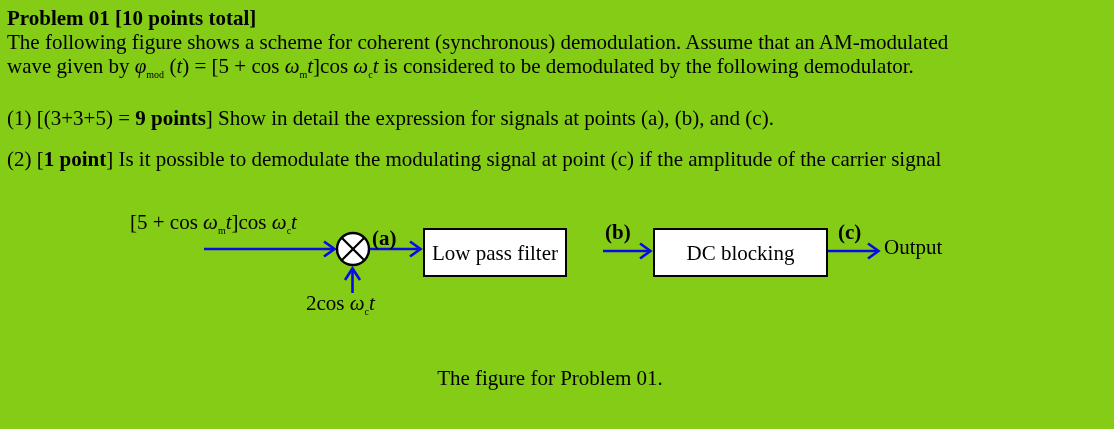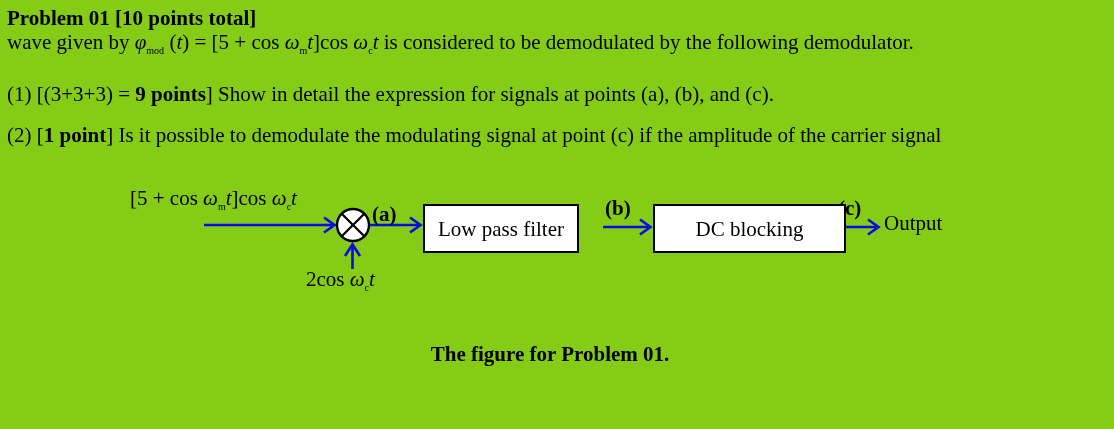--- a/index.html
+++ b/index.html
@@ -17,45 +17,46 @@
   .sb{font-size:10px;position:relative;top:5px;}
   
   .fig{position:relative;margin-top:37px;height:118px;text-decoration:underline;}
   .fig svg{position:absolute;left:0;top:0;overflow:visible;}
   .inlabel{position:absolute;left:130px;top:2px;white-space:nowrap;}
   .carrier{position:absolute;left:306px;top:83px;white-space:nowrap;}
   .box{
     position:absolute;top:20px;height:49px;border:2.2px solid #000;background:#fff;
     display:flex;align-items:center;justify-content:center;box-sizing:border-box;
   }
-  .box-lpf{left:423px;width:156px;}
-  .box-dc{left:653px;width:193px;}
+  .box-lpf{left:423px;width:144px;}
+  .box-dc{left:653px;width:175px;}
   .pt{position:absolute;font-weight:bold;}
   .pt-a{left:372px;top:18px;}
   .pt-b{left:605px;top:12px;}
   .pt-c{left:838px;top:12px;}
   .outlab{position:absolute;left:884px;top:27px;}
-  .caption{margin-top:40px;width:1100px;text-align:center;font-weight:bold;}
+  .caption{margin-top:40px;width:1100px;text-align:center;}
   .bl{stroke:#0a0ae8;}
   .bk{stroke:#000;}
 </style>
 </head>
 <body>
 
 <div class="page">
 
   <div class="txt title">Problem 01 [10 points total]</div>
 
+  <div class="txt">The following figure shows a scheme for coherent (synchronous) demodulation. Assume that an AM-modulated</div>
 
   <div class="txt">
     <span>wave given by </span><span class="it">φ</span><span class="sb">mod</span><span> (</span><span class="it">t</span><span>) = [5 + cos </span><span class="it">ω</span><span class="sb">m</span><span class="it">t</span><span>]cos </span><span class="it">ω</span><span class="sb">c</span><span class="it">t</span><span> is considered to be demodulated by the following demodulator.</span>
   </div>
 
   <div class="txt gap-part1">
-    <span>(1) [(3+3+3) = </span><span class="bold">9 points</span><span>] Show in detail the expression for signals at points (a), (b), and (c).</span>
+    <span>(1) [(3+3+5) = </span><span class="bold">9 points</span><span>] Show in detail the expression for signals at points (a), (b), and (c).</span>
   </div>
 
   <div class="txt gap-part2">
     <span>(2) [</span><span class="bold">1 point</span><span>] Is it possible to demodulate the modulating signal at point (c) if the amplitude of the carrier signal</span>
   </div>
 
   <div class="fig">
 
     <svg width="1114" height="118">
 

